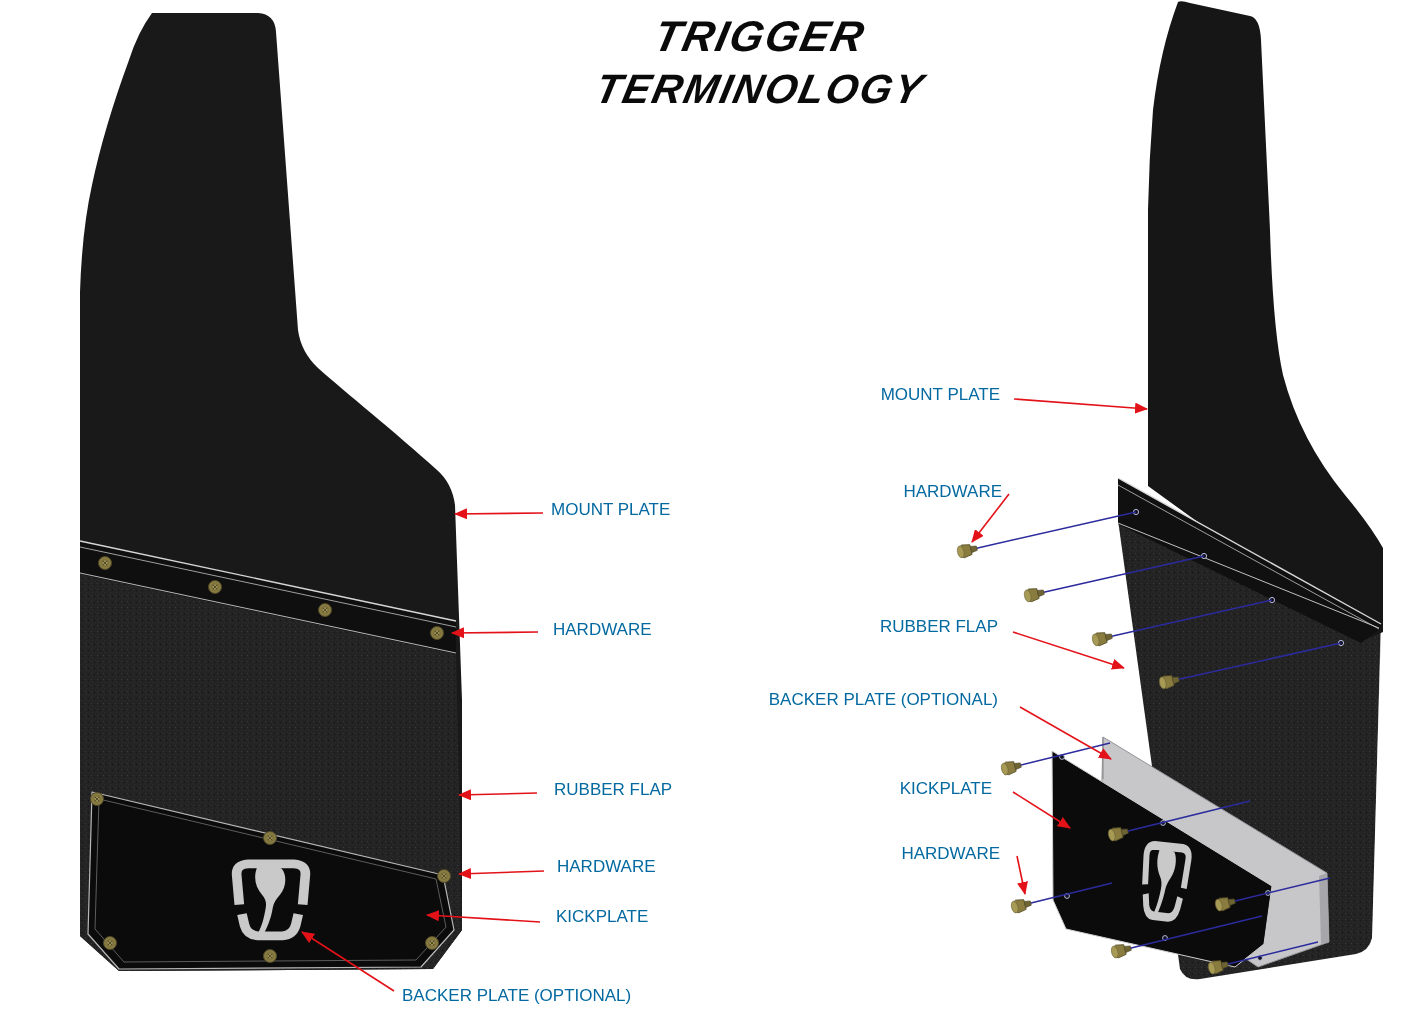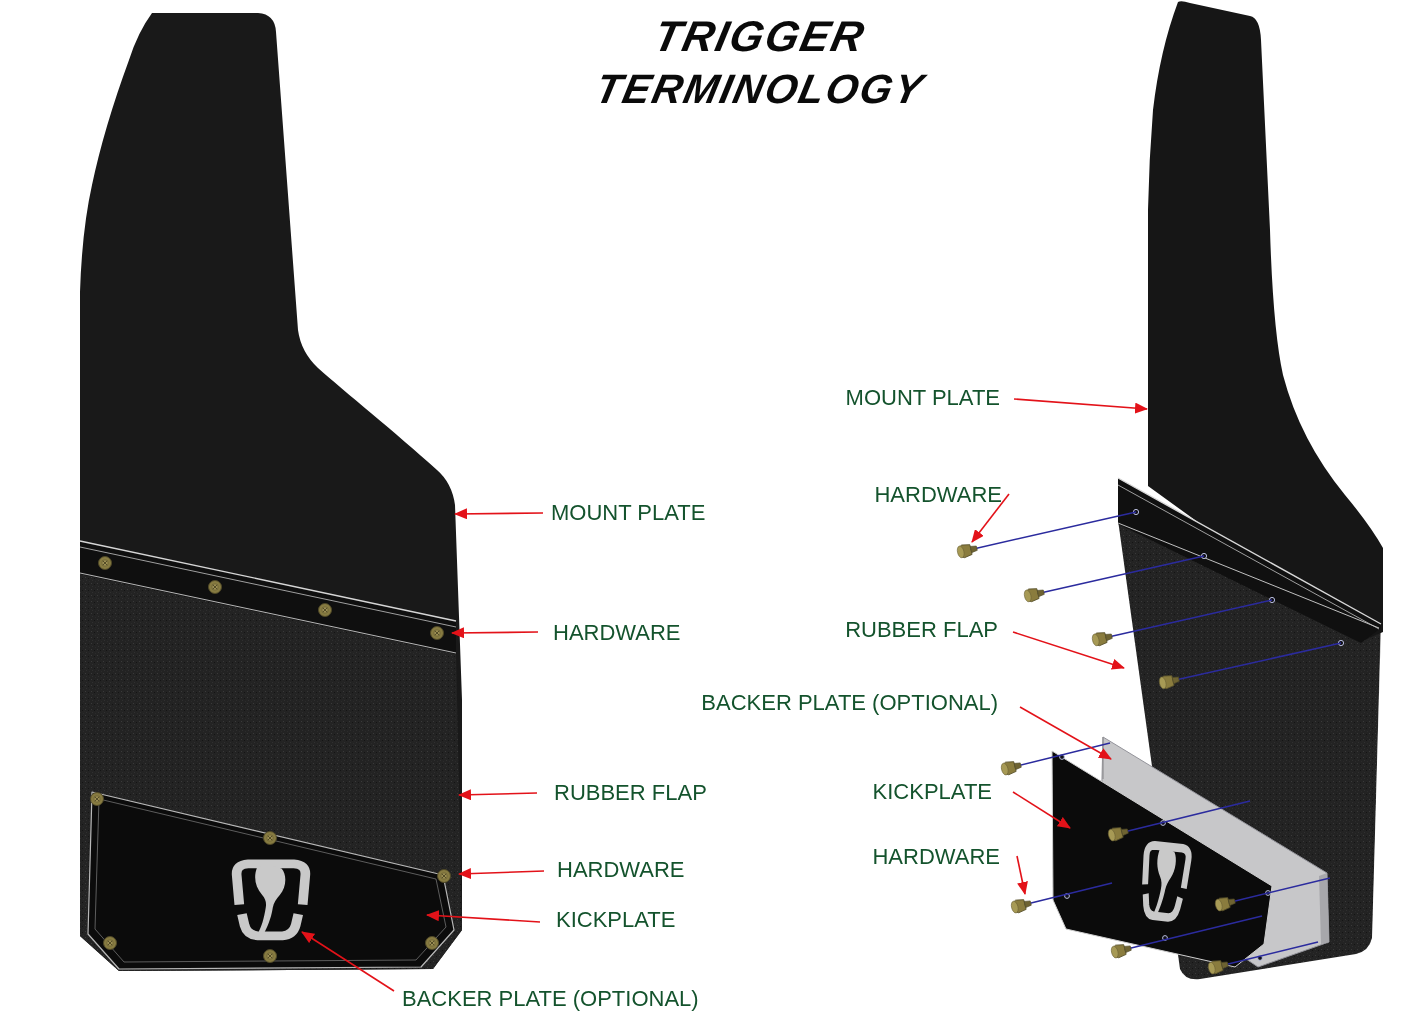--- a/index.html
+++ b/index.html
@@ -4,21 +4,21 @@
 <style>
   html,body{margin:0;padding:0;background:#ffffff;}
   #stage{position:relative;width:1419px;height:1026px;background:#ffffff;overflow:hidden;
          font-family:"Liberation Sans",sans-serif;}
   #art{position:absolute;left:0;top:0;}
   .title-line{position:absolute;left:540px;width:440px;text-align:center;
               font-weight:700;font-style:italic;color:#0a0a0a;
               transform:skewX(-12deg);letter-spacing:2px;}
   #title1{top:12px;font-size:43px;}
   #title2{top:66px;font-size:41px;}
-  .lbl{position:absolute;font-size:22px;color:#14532d;white-space:nowrap;}
+  .lbl{position:absolute;font-size:17px;color:#0369a1;white-space:nowrap;}
   .lbl.right-al{text-align:right;}
 </style>
 </head>
 <body>
 
 <div id="stage">
 
 <svg id="art" width="1419" height="1026" viewBox="0 0 1419 1026">
   <defs>
     <pattern id="speck" width="6" height="6" patternUnits="userSpaceOnUse">

